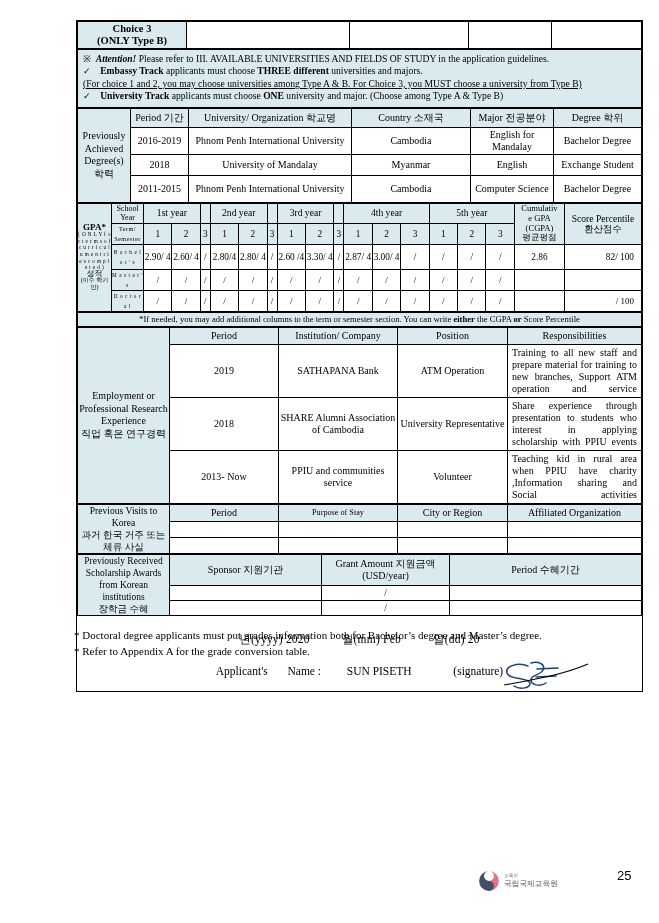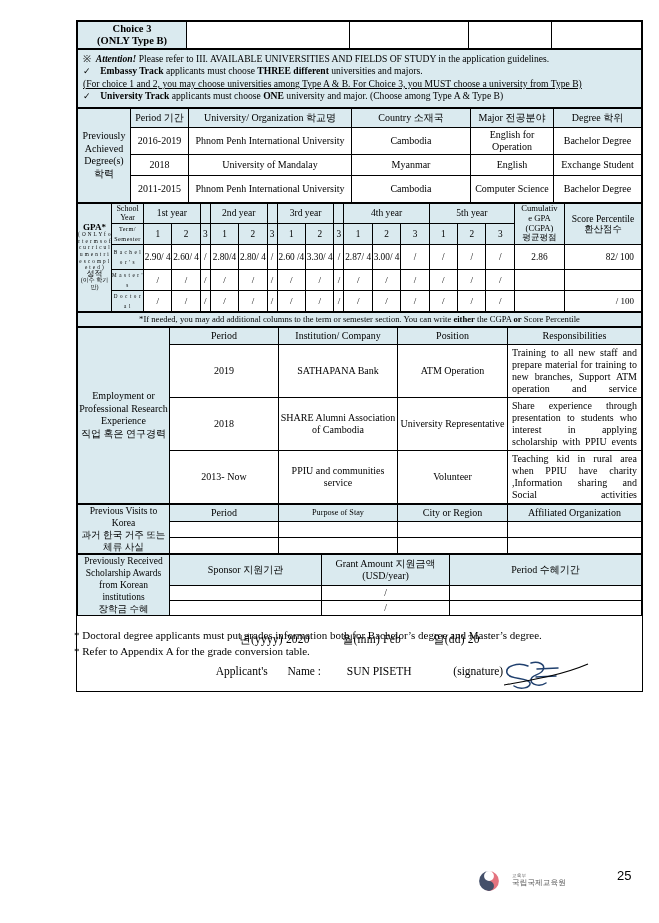--- a/index.html
+++ b/index.html
@@ -106,21 +106,21 @@
   .nameline .sp4{display:inline-block;width:36px;}
   .sig-svg{position:absolute;right:52px;bottom:-2px;}
 
   
   .footnotes{
     position:absolute;left:74px;top:620px;width:580px;
     font-size:11px;line-height:15.5px;text-align:left;
   }
   .logo-wrap{position:absolute;left:478px;top:862px;display:flex;align-items:center;}
   .taeguk{width:22px;height:22px;}
-  .logo-text{margin-left:12px;line-height:1;font-family:Liberation Mono, monospace;}
+  .logo-text{margin-left:4px;line-height:1;font-family:Liberation Serif, serif;}
   .logo-text .t1{font-size:4.6px;color:#666;display:block;margin-bottom:1px;letter-spacing:.2px;}
   .logo-text .t2{font-size:7.6px;color:#555;display:block;letter-spacing:.1px;}
   .pageno{position:absolute;left:617px;top:860px;font-size:13px;font-weight:normal;font-family:"Liberation Sans",sans-serif;}
 </style>
 </head>
 <body>
 
 <div class="page">
 
   <div class="frame">
@@ -179,21 +179,21 @@
         <td class="shade c-period">Period 기간</td>
         <td class="shade c-univ">University/ Organization 학교명</td>
         <td class="shade c-country">Country 소재국</td>
         <td class="shade c-major">Major 전공분야</td>
         <td class="shade">Degree 학위</td>
       </tr>
       <tr class="r">
         <td class="white">2016-2019</td>
         <td class="white">Phnom Penh International University</td>
         <td class="white">Cambodia</td>
-        <td class="white">English for Operation</td>
+        <td class="white">English for Mandalay</td>
         <td class="white">Bachelor Degree</td>
       </tr>
       <tr class="r" style="height:21px">
         <td class="white">2018</td>
         <td class="white">University of Mandalay</td>
         <td class="white">Myanmar</td>
         <td class="white">English</td>
         <td class="white">Exchange Student</td>
       </tr>
       <tr class="r">

